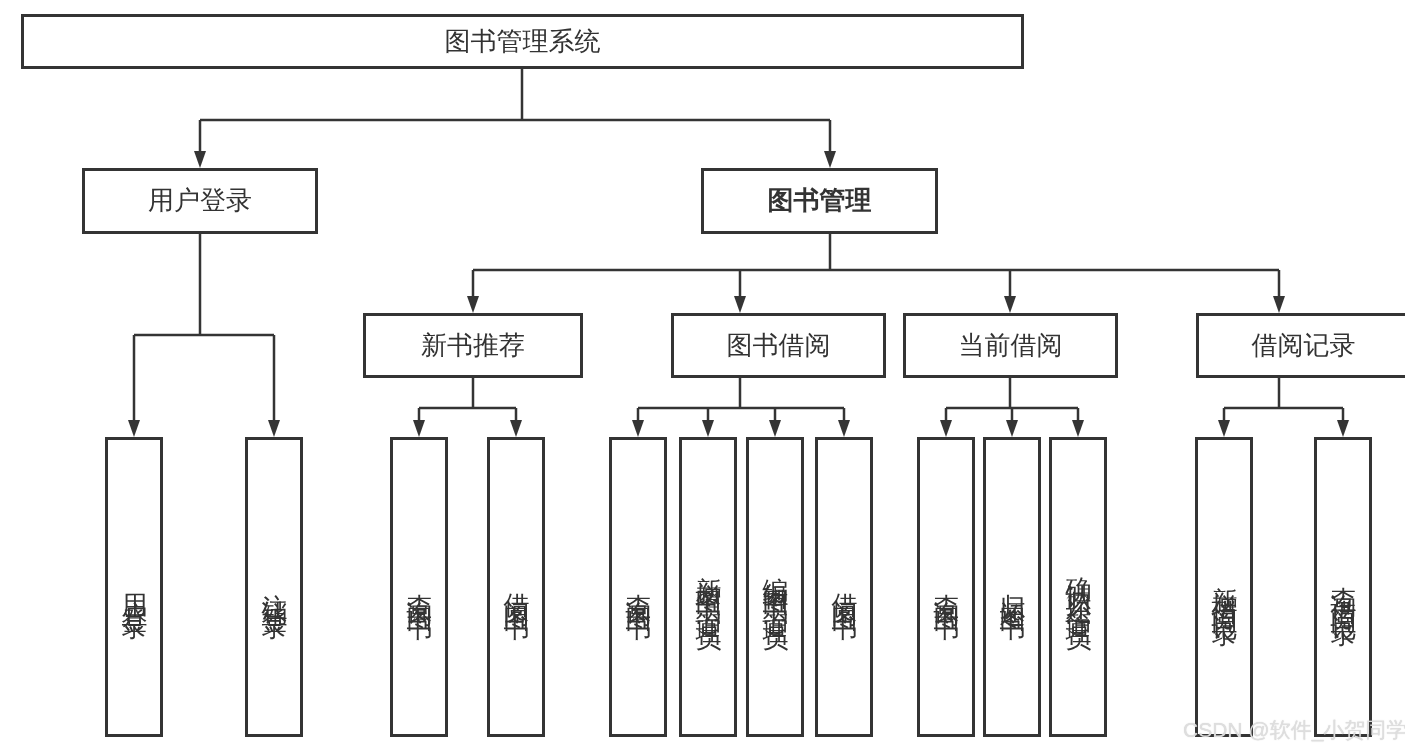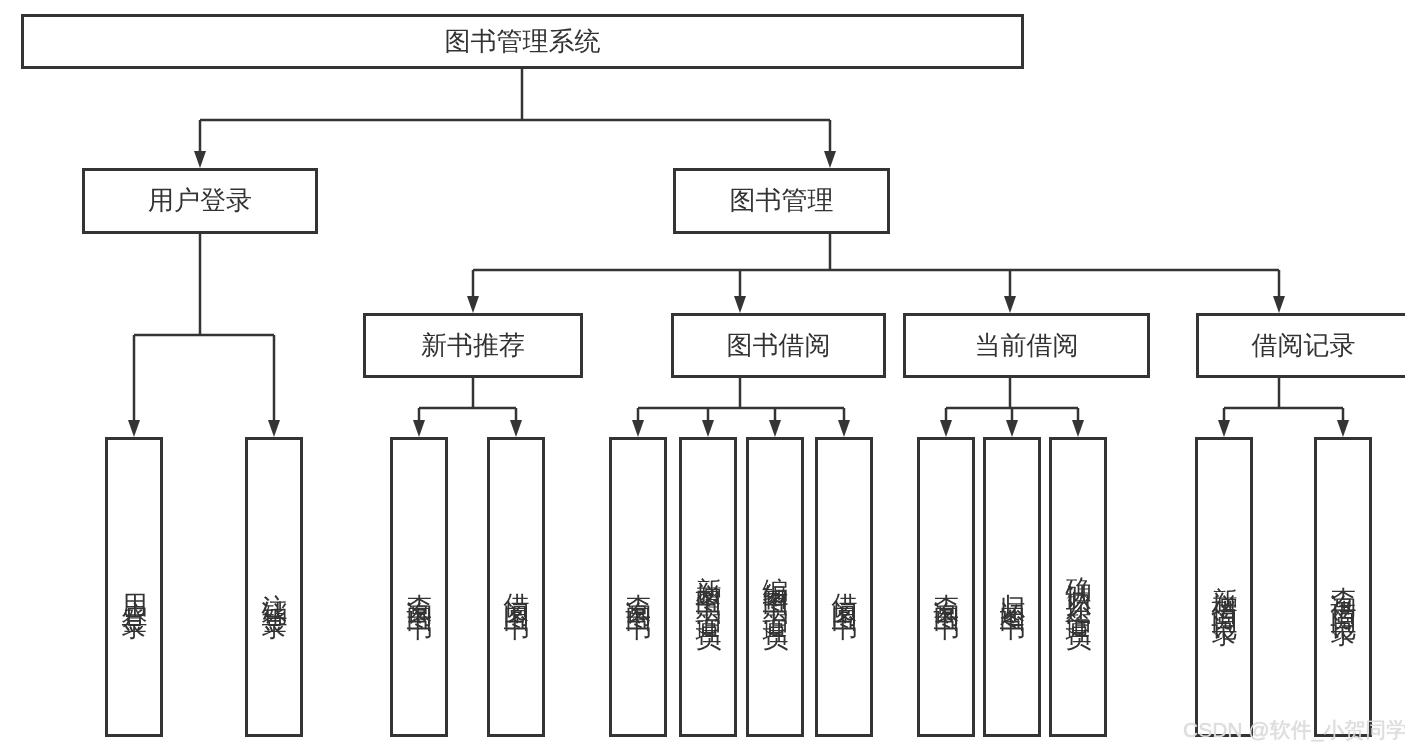--- a/index.html
+++ b/index.html
@@ -108,31 +108,31 @@
     </g>
   </svg>
 
   <div class="box root-box">
     <span class="h-label">图书管理系统</span>
   </div>
 
   <div class="box lvl2-box" style="left:82px;width:236px;">
     <span class="h-label">用户登录</span>
   </div>
-  <div class="box lvl2-box" style="left:673px;width:217px;">
+  <div class="box lvl2-box" style="left:701px;width:237px;font-weight:bold;">
     <span class="h-label">图书管理</span>
   </div>
 
   <div class="box lvl3-box" style="left:363px;width:220px;">
     <span class="h-label">新书推荐</span>
   </div>
   <div class="box lvl3-box" style="left:633px;width:215px;margin-left:38px;">
     <span class="h-label">图书借阅</span>
   </div>
-  <div class="box lvl3-box" style="left:903px;width:247px;">
+  <div class="box lvl3-box" style="left:903px;width:215px;">
     <span class="h-label">当前借阅</span>
   </div>
   <div class="box lvl3-box" style="left:1172px;width:215px;margin-left:24px;">
     <span class="h-label">借阅记录</span>
   </div>
 
   <div class="box leaf" style="left:105px;">
     <span class="v-label">用户登录</span>
   </div>
   <div class="box leaf" style="left:245px;">

